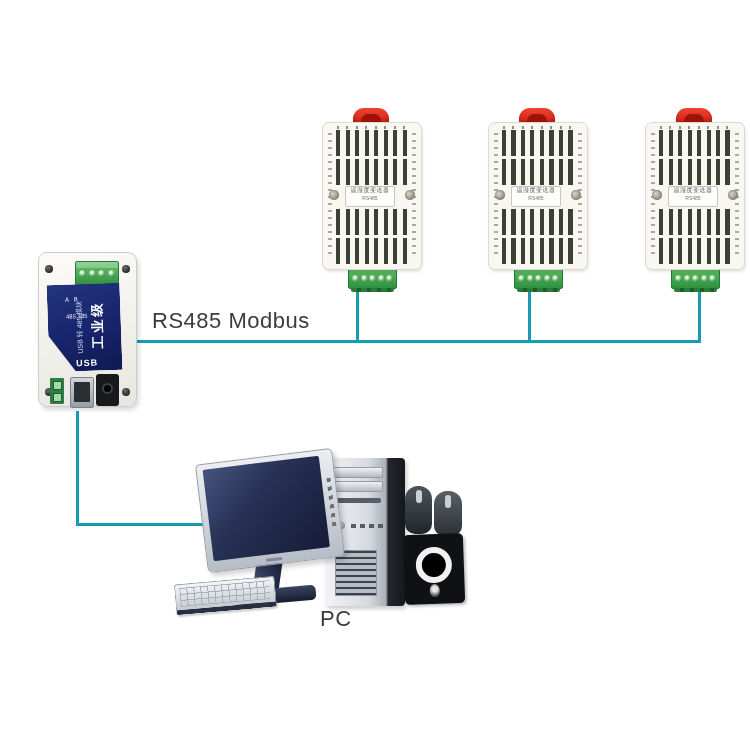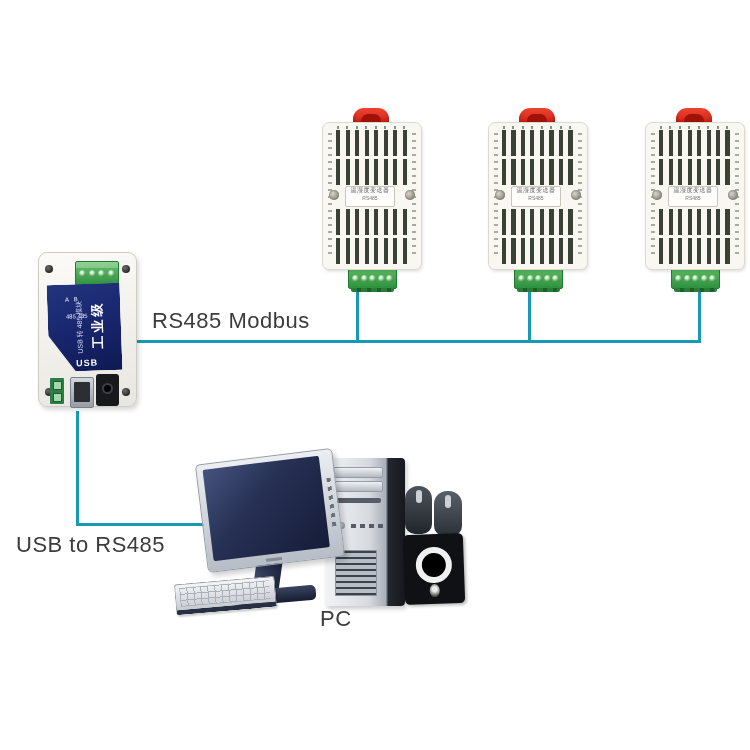--- a/index.html
+++ b/index.html
@@ -240,21 +240,20 @@
 <div class="canvas">
 
   <div class="tline" id="line-bus"></div>
   <div class="tline" id="drop-1"></div>
   <div class="tline" id="drop-2"></div>
   <div class="tline" id="drop-3"></div>
   <div class="tline" id="conv-drop"></div>
   <div class="tline" id="conv-h"></div>
 
   <div class="lbl" id="lbl-bus">RS485 Modbus</div>
-  <div class="lbl" id="lbl-usb">USB to RS485</div>
   <div class="lbl" id="lbl-pc">PC</div>
 
   <div class="sensor s1">
     <div class="cap"></div>
     <div class="sbody">
       <div class="vent-dots"></div>
       <div class="vent-band vb1"></div>
       <div class="vent-band vb2"></div>
       <div class="screw screw-l"></div>
       <div class="screw screw-r"></div>

